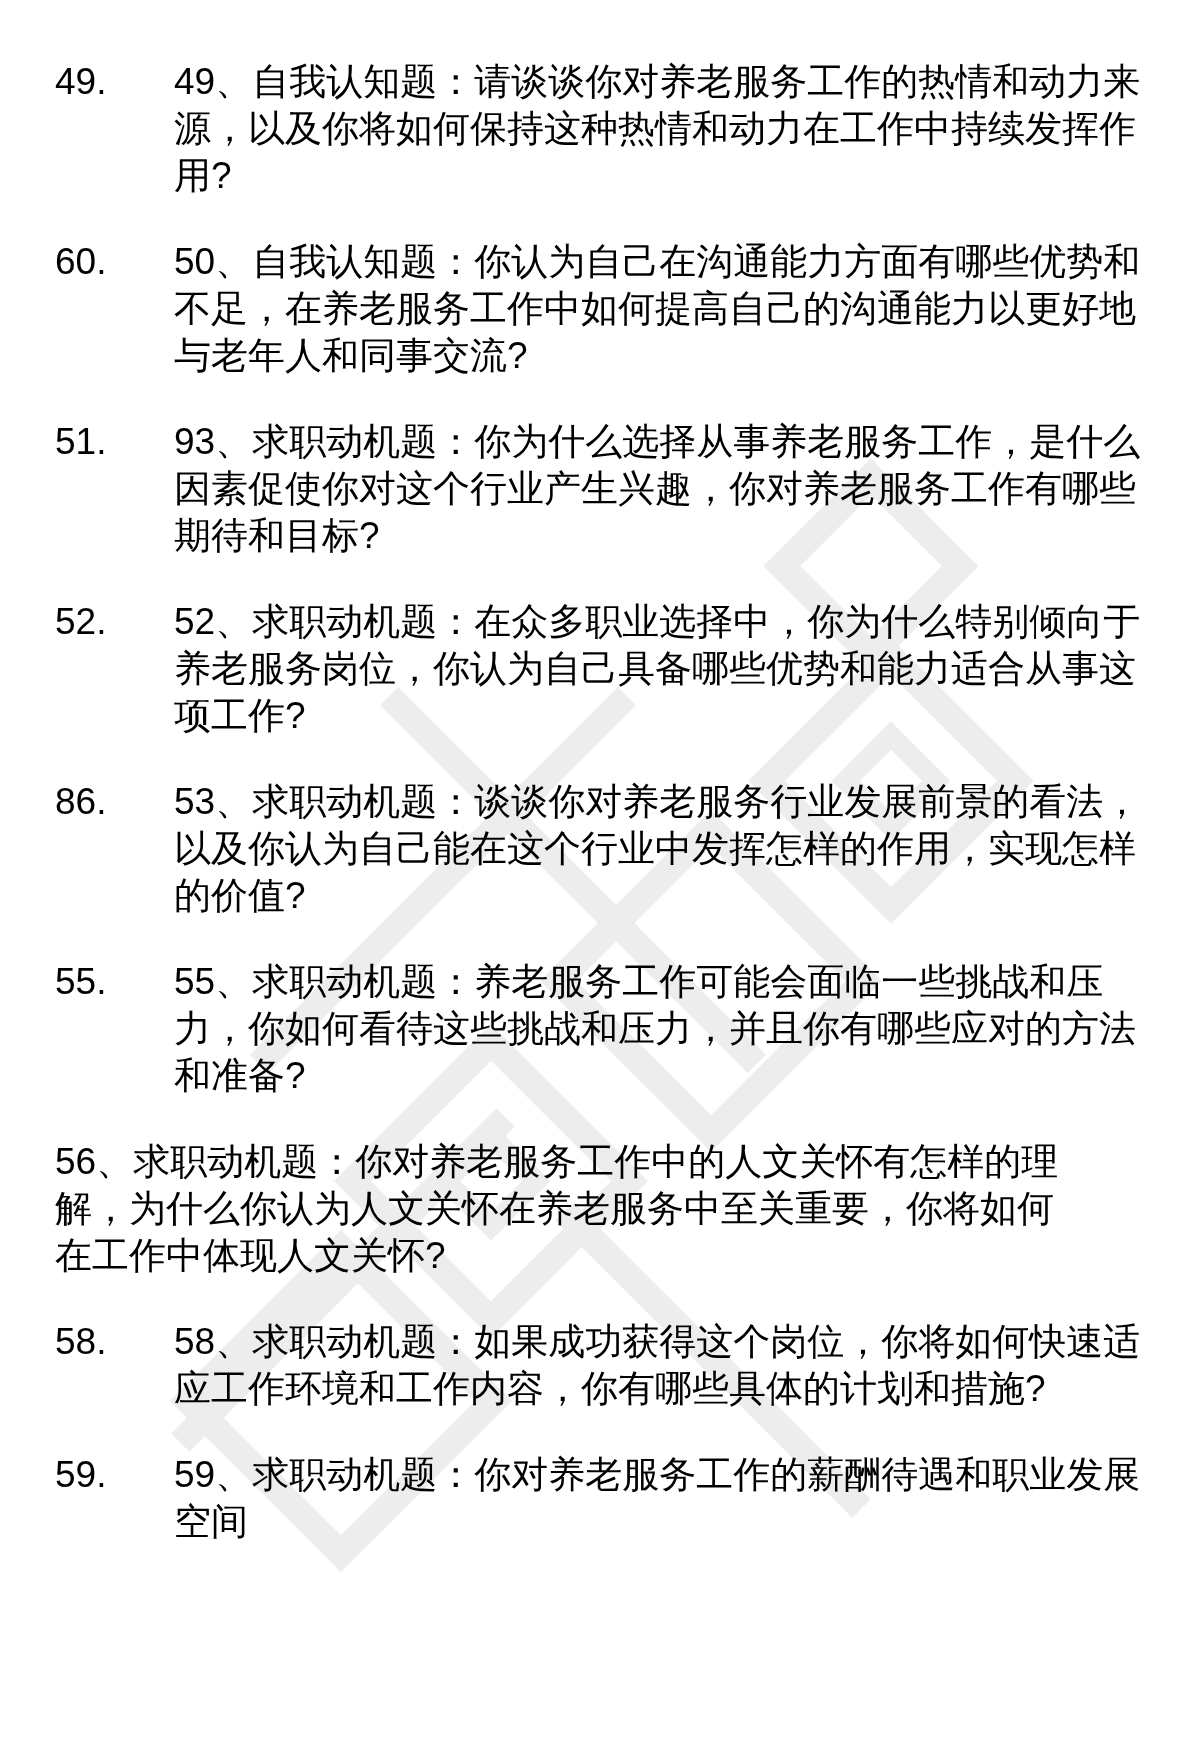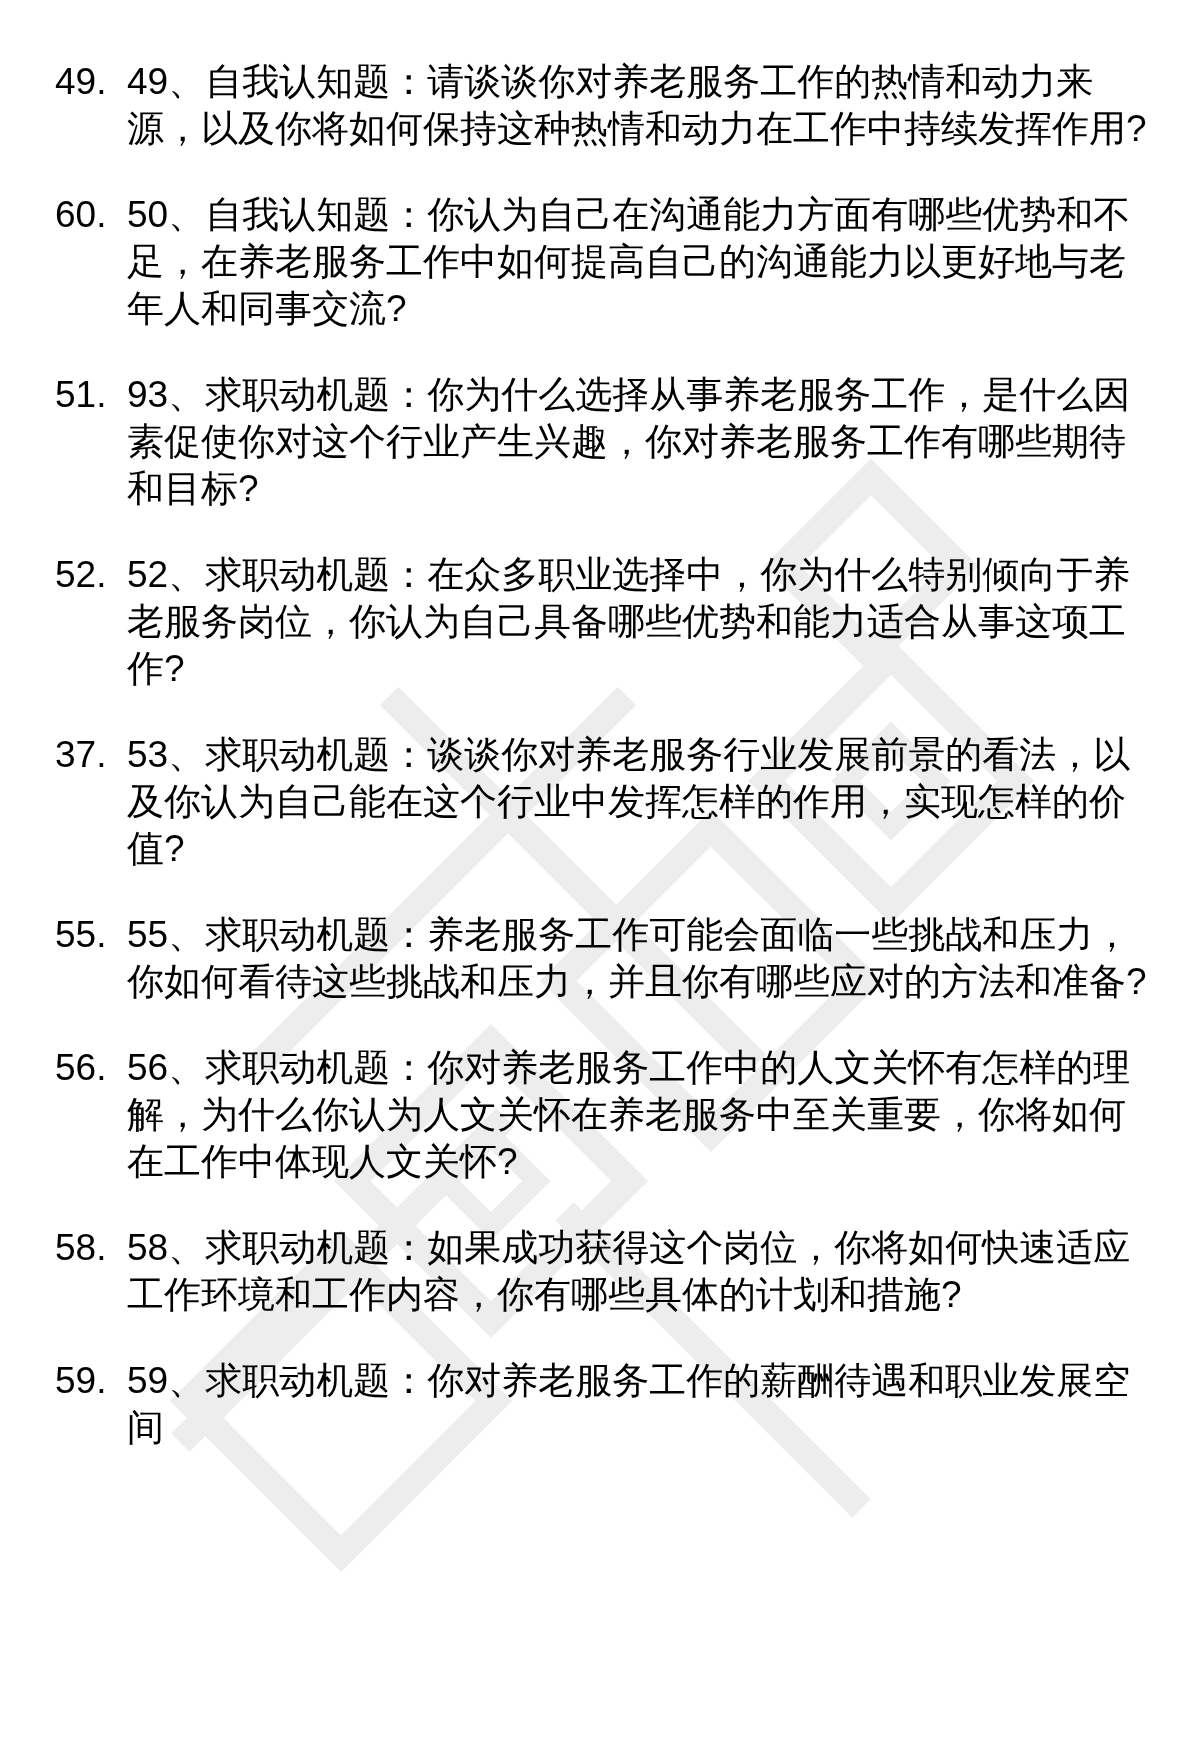--- a/index.html
+++ b/index.html
@@ -39,20 +39,21 @@
     position: relative;
     z-index: 1;
     padding: 58px 50px 0 55px;
   }
   .q-item {
     display: flex;
     font-size: 37px;
     line-height: 47px;
     margin-bottom: 39px;
     text-align: left;
+    gap: 47px;
   }
   .q-item:last-of-type { margin-bottom: 0; }
   .q-num {
     flex: 0 0 72px;
     white-space: nowrap;
   }
   .q-text {
     width: 1023px;
     word-break: break-all;
   }
@@ -91,32 +92,31 @@
     <span class="q-num">51.</span>
     <span class="q-text">93、求职动机题：你为什么选择从事养老服务工作，是什么因素促使你对这个行业产生兴趣，你对养老服务工作有哪些期待和目标?</span>
   </div>
 
   <div class="q-item">
     <span class="q-num">52.</span>
     <span class="q-text">52、求职动机题：在众多职业选择中，你为什么特别倾向于养老服务岗位，你认为自己具备哪些优势和能力适合从事这项工作?</span>
   </div>
 
   <div class="q-item">
-    <span class="q-num">37.</span>
+    <span class="q-num">86.</span>
     <span class="q-text">53、求职动机题：谈谈你对养老服务行业发展前景的看法，以及你认为自己能在这个行业中发挥怎样的作用，实现怎样的价值?</span>
   </div>
 
 
   <div class="q-item">
     <span class="q-num">55.</span>
     <span class="q-text">55、求职动机题：养老服务工作可能会面临一些挑战和压力，你如何看待这些挑战和压力，并且你有哪些应对的方法和准备?</span>
   </div>
 
   <div class="q-item">
-    <span class="q-num">56.</span>
     <span class="q-text">56、求职动机题：你对养老服务工作中的人文关怀有怎样的理解，为什么你认为人文关怀在养老服务中至关重要，你将如何在工作中体现人文关怀?</span>
   </div>
 
 
   <div class="q-item">
     <span class="q-num">58.</span>
     <span class="q-text">58、求职动机题：如果成功获得这个岗位，你将如何快速适应工作环境和工作内容，你有哪些具体的计划和措施?</span>
   </div>
 
   <div class="q-item">

